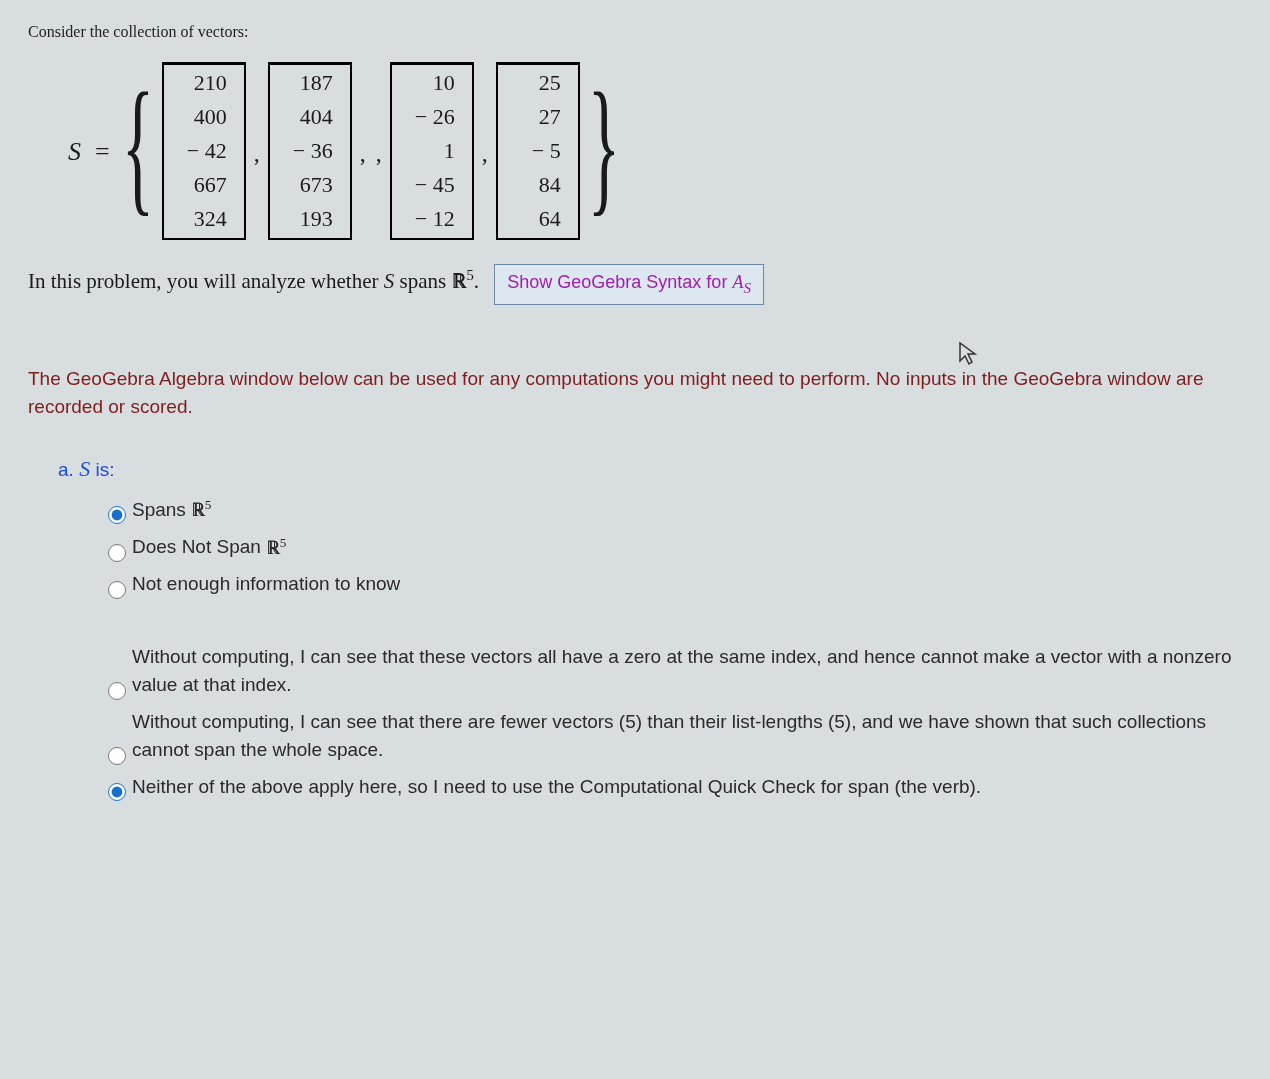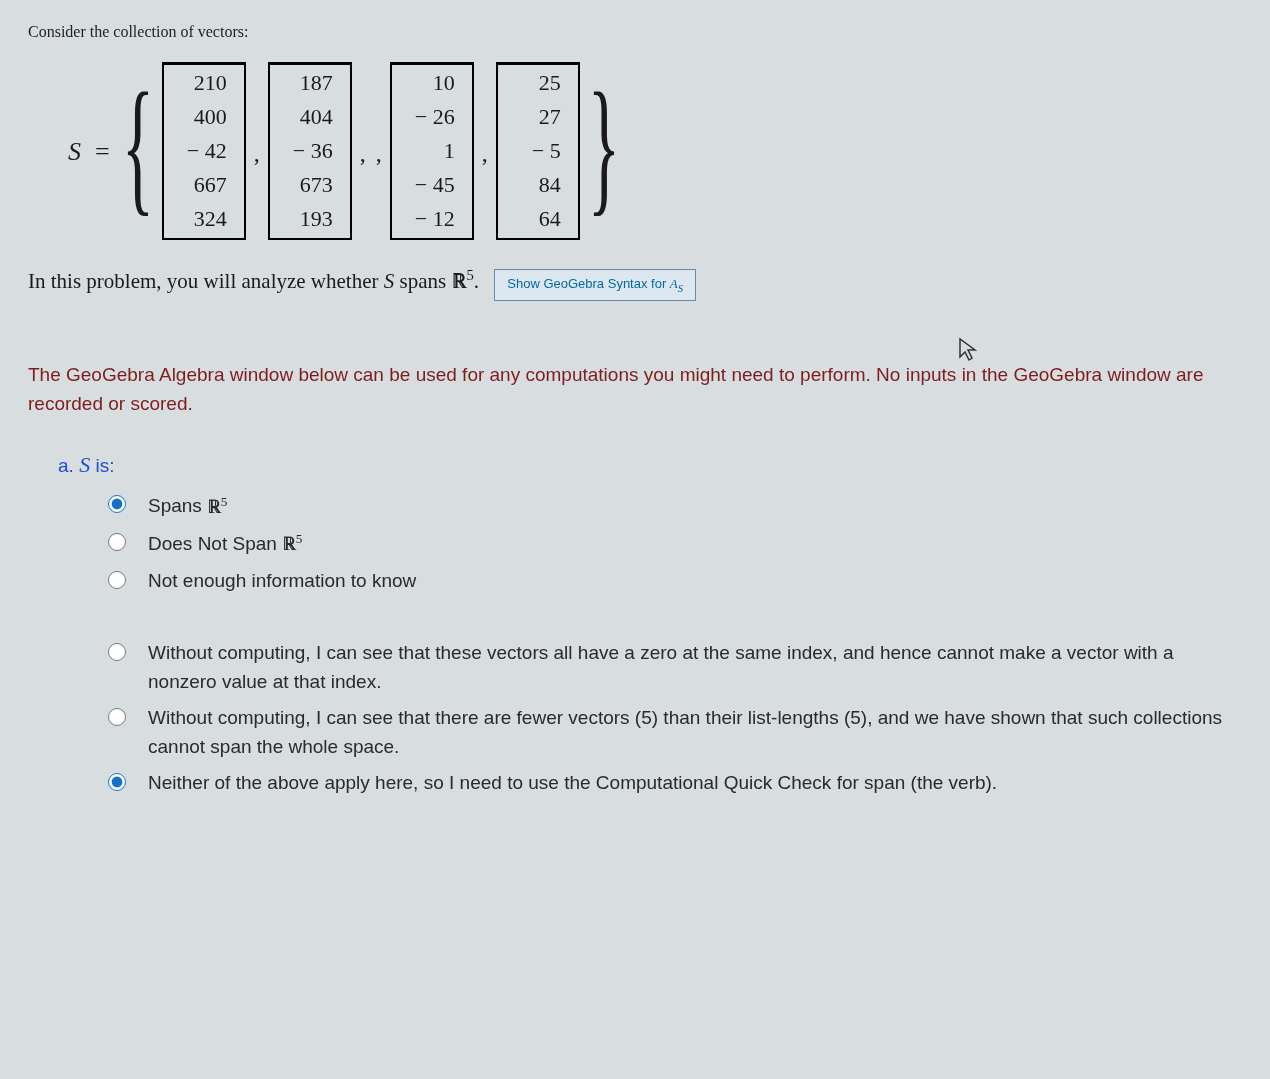--- a/index.html
+++ b/index.html
@@ -58,23 +58,23 @@
   .vec::before, .vec::after { display:none; }
   .vec span { display:block; min-width: 46px; text-align: right; font-family: 'Times New Roman', serif; }
   .comma { font-size: 24px; align-self: center; margin: 0 2px; position: relative; top: 2px; }
   .analyze-line { margin: 8px 0 24px 0; font-size: 21px; }
   .analyze-line .mathS { font-style: italic; }
   .sup { font-size: 0.7em; vertical-align: super; }
   .button-like {
     display: inline-block;
     background: #dde7f0;
     border: 1px solid #6b8aa8;
-    color: #0369a1;
+    color: #a21caf;
     padding: 4px 12px;
-    font-size: 13px;
+    font-size: 18px;
     margin-left: 10px;
     cursor: pointer;
     font-family: Verdana, Geneva, sans-serif;
   }
   .cursor-arrow {
     position: relative;
     display: inline-block;
     width: 0;
   }
   .cursor-arrow svg { position: absolute; left: 930px; top: -10px; }
@@ -84,22 +84,22 @@
     margin: 6px 0 30px 0;
     font-family: Verdana, Geneva, sans-serif;
     font-size: 19px;
   }
   .question-block { margin: 0 0 44px 30px; font-family: Verdana, Geneva, sans-serif; font-size: 19px; }
   .q-label { margin-bottom: 10px; color:#1d4ed8; }
   .q-label .it { font-style: italic; font-family: 'Times New Roman', serif; font-size: 22px; }
   .options { margin-left: 50px; }
   .options label {
     display: flex;
-    align-items: flex-start;
-    gap: 22px;
+    align-items: flex-end;
+    gap: 6px;
     margin: 8px 0;
     cursor: pointer;
     color:#2a2a2a;
   }
   .options input[type=radio] {
     width: 18px; height: 18px;
     accent-color: #1670c9;
     margin-top: 4px;
     flex-shrink: 0;
   }

